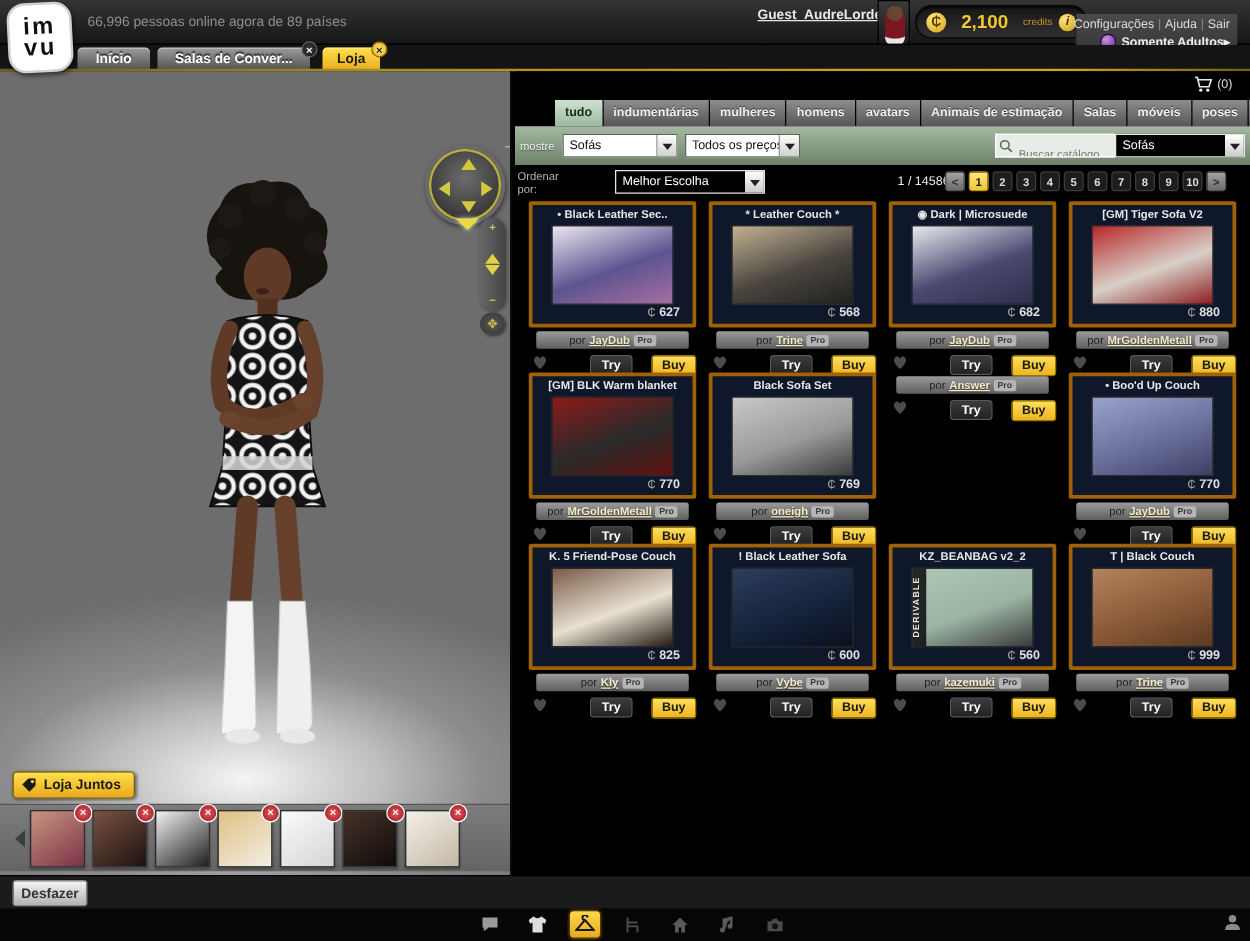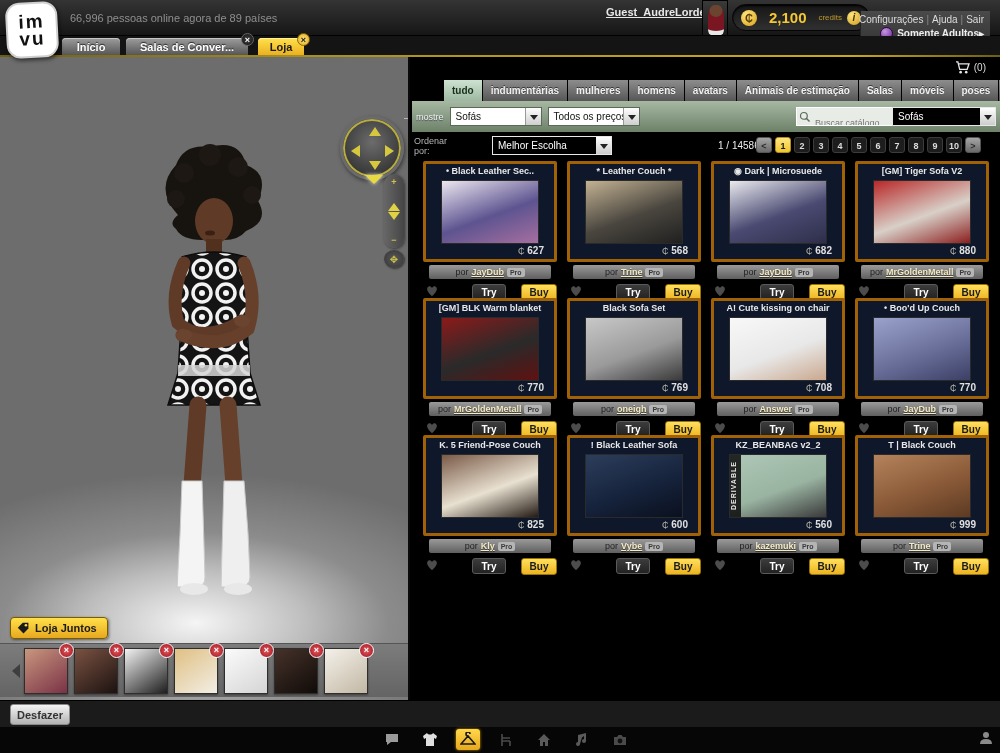--- a/index.html
+++ b/index.html
@@ -500,25 +500,20 @@
         </div>
         <div class="actions" data-name="product-actions">
           <span class="heart" data-name="wishlist-heart-icon"><svg width="14" height="13" viewBox="0 0 16 15">
               <path d="M8 14 C2 9 1 5 4 3 C6 1.8 8 3.8 8 5 C8 3.8 10 1.8 12 3 C15 5 14 9 8 14 Z" fill="#4c4c4c"></path>
             </svg></span>
           <div class="try-btn" data-name="try-button">Try</div>
           <div class="buy-btn" data-name="buy-button">Buy</div>
         </div>
       </div>
       <div class="pcol" data-name="product-card-a-cute-kissing-on-chair">
-        <div class="pcard" data-name="product-box">
-          <div class="p-title" data-name="product-name">A! Cute kissing on chair</div>
-          <div class="p-img" data-name="product-image" style="background: linear-gradient(160deg, rgb(248, 248, 248) 0%, rgb(232, 232, 232) 55%, rgb(202, 168, 142) 100%);"></div>
-          <div class="p-price" data-name="product-price"><span class="sym" data-name="credit-symbol">₵</span> <span data-name="price-value">708</span></div>
-        </div>
         <div class="por-bar" data-name="creator-bar">
           <span data-name="por-label">por</span>
           <a data-name="creator-link">Answer</a>
           <span class="pro-badge" data-name="pro-badge">Pro</span>
         </div>
         <div class="actions" data-name="product-actions">
           <span class="heart" data-name="wishlist-heart-icon"><svg width="14" height="13" viewBox="0 0 16 15">
               <path d="M8 14 C2 9 1 5 4 3 C6 1.8 8 3.8 8 5 C8 3.8 10 1.8 12 3 C15 5 14 9 8 14 Z" fill="#4c4c4c"></path>
             </svg></span>
           <div class="try-btn" data-name="try-button">Try</div>

